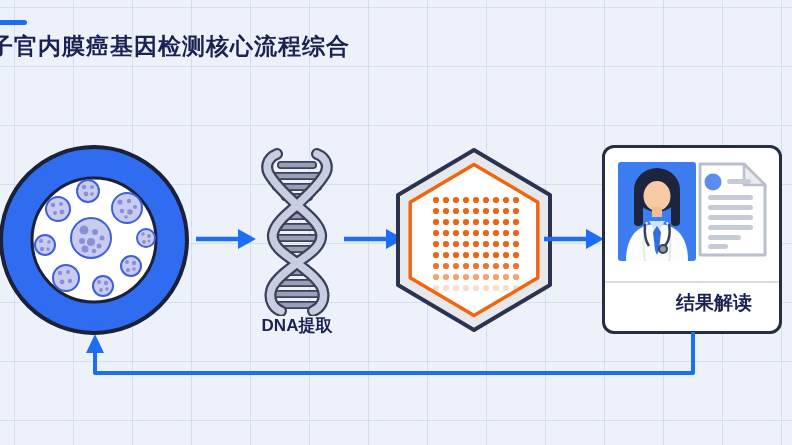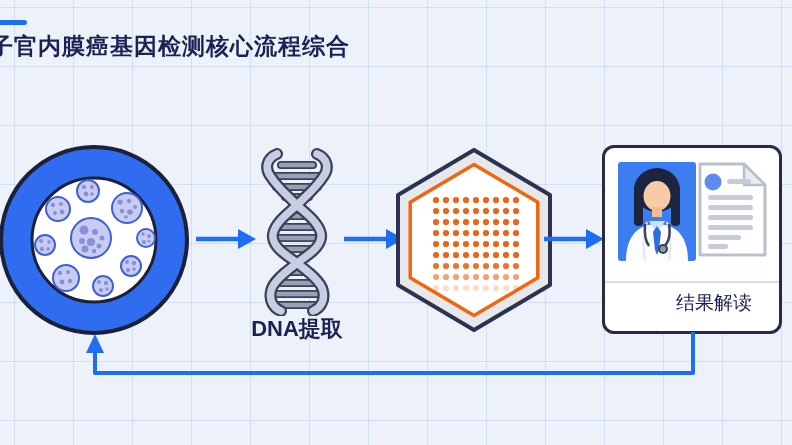--- a/index.html
+++ b/index.html
@@ -19,35 +19,35 @@
     background:#1d6ef2;border-radius:0 3px 3px 0;
   }
   .page-title{
     position:absolute;left:-10px;top:31px;
     font-size:23px;font-weight:800;color:#1a2254;
     letter-spacing:1px;white-space:nowrap;
   }
   .abs{position:absolute;}
   .step-label{
     position:absolute;text-align:center;
-    font-size:22px;font-weight:700;color:#1a2254;
+    font-size:17px;font-weight:700;color:#1a2254;
   }
   .dna-label{left:232px;top:314px;width:130px;}
   .result-card{
     position:absolute;left:602px;top:145px;width:180px;height:189px;
     background:#ffffff;border:3px solid #262c42;border-radius:12px;
     box-sizing:border-box;
   }
   .card-divider{
     position:absolute;left:0;right:0;top:133px;height:0;
     border-top:2px solid #d8dce4;
   }
   .result-label{
     position:absolute;left:0;right:0;top:142px;
-    text-align:center;font-size:19px;font-weight:400;color:#1a2254;margin-left:44px;
+    text-align:center;font-size:19px;font-weight:700;color:#1a2254;margin-left:44px;
   }
 </style>
 </head>
 <body>
 
 <div class="canvas">
 
   <div class="accent-bar"></div>
   <div class="page-title">子官内膜癌基因检测核心流程综合</div>
 

